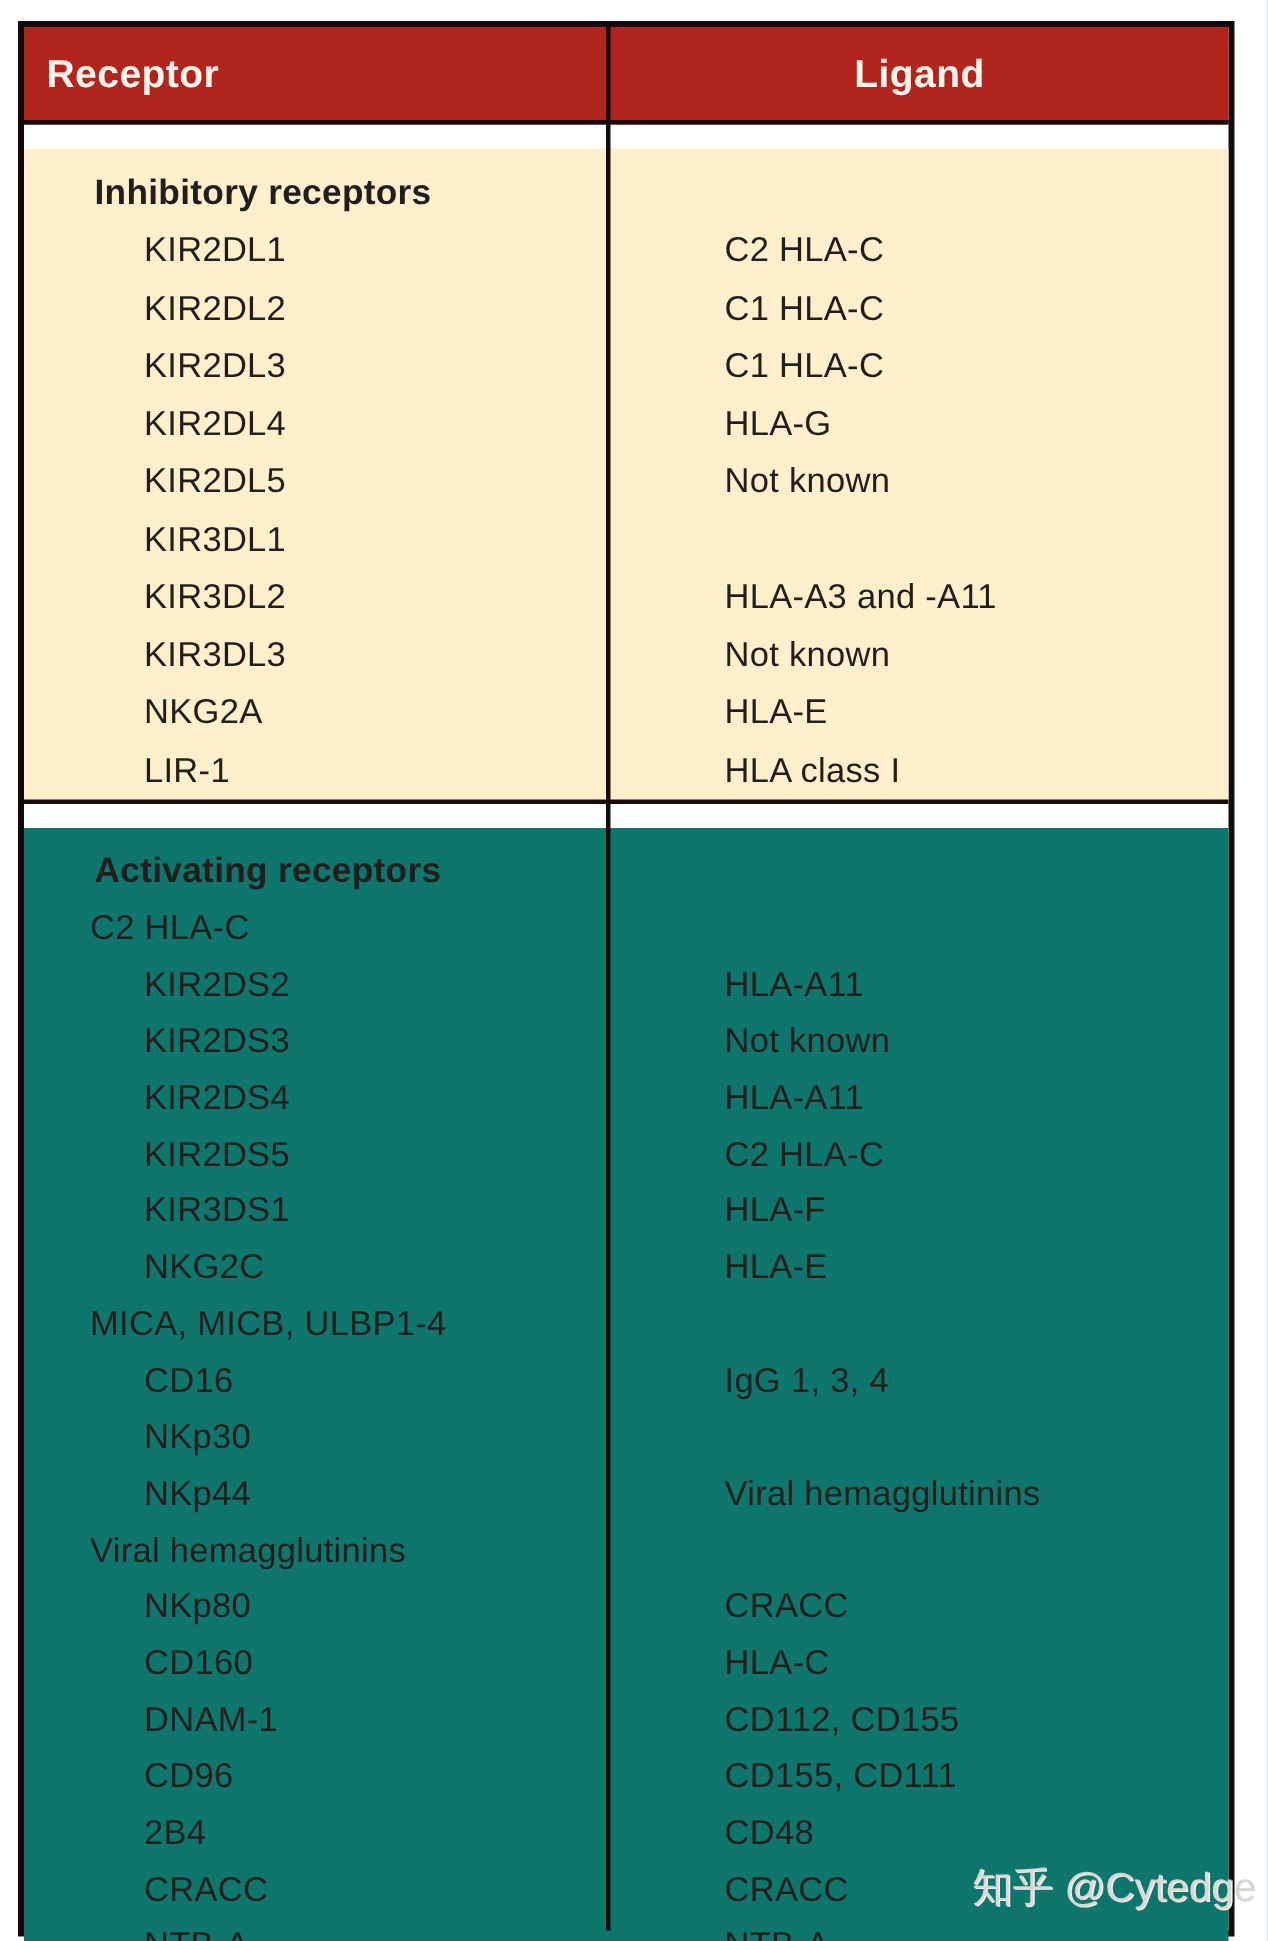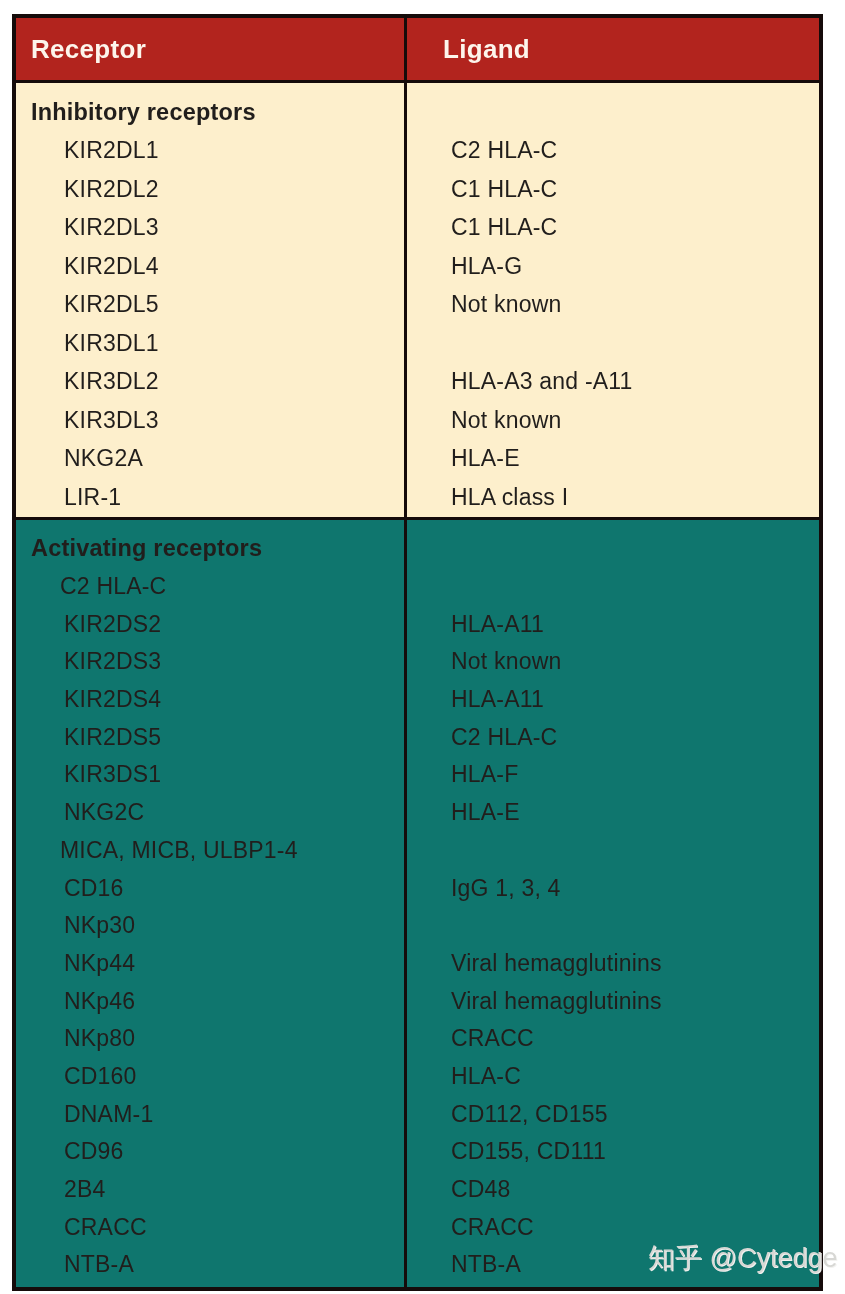--- a/index.html
+++ b/index.html
@@ -19,20 +19,21 @@
     position: absolute;
     left: 12px;
     top: 14px;
     width: 811px;
     height: 1277px;
     box-sizing: border-box;
     border: 4px solid #150b0a;
     background: #ffffff;
     display: flex;
     flex-direction: column;
+    gap: 16px;
   }
   
   .col-divider {
     position: absolute;
     left: 388px;
     top: 0;
     bottom: 0;
     width: 3px;
     background: #150b0a;
     z-index: 5;
@@ -51,22 +52,21 @@
     font-size: 26px;
     letter-spacing: 0.3px;
   }
   .th-receptor {
     width: 391px;
     box-sizing: border-box;
     padding-left: 15px;
   }
   .th-ligand {
     flex: 1;
-    text-align: left;
-    padding-left: 36px;
+    text-align: center;
   }
   .tsection {
     box-sizing: border-box;
     padding-top: 10px;
   }
   .sec-inhibitory {
     flex: 0 0 437px;
     background: #fdefcc;
     border-bottom: 3px solid #150b0a;
   }
@@ -82,20 +82,21 @@
     letter-spacing: 0.2px;
   }
   .sec-inhibitory .trow { height: 38.5px; }
   .sec-activating .trow { height: 37.7px; }
   .cell-receptor {
     width: 391px;
     box-sizing: border-box;
     padding-left: 48px;
     white-space: nowrap;
     overflow: hidden;
+    margin-left: 32px;
   }
   .section-title-row .cell-receptor {
     padding-left: 15px;
     font-weight: bold;
     font-size: 23.5px;
   }
   .cell-ligand {
     flex: 1;
     box-sizing: border-box;
     padding-left: 21px;
@@ -214,21 +215,20 @@
         <div class="cell-ligand">IgG 1, 3, 4</div>
       </div>
       <div class="trow">
         <div class="cell-receptor">NKp30</div>
       </div>
       <div class="trow">
         <div class="cell-receptor">NKp44</div>
         <div class="cell-ligand">Viral hemagglutinins</div>
       </div>
       <div class="trow">
-        <div class="cell-receptor">NKp46</div>
         <div class="cell-ligand">Viral hemagglutinins</div>
       </div>
       <div class="trow">
         <div class="cell-receptor">NKp80</div>
         <div class="cell-ligand">CRACC</div>
       </div>
       <div class="trow">
         <div class="cell-receptor">CD160</div>
         <div class="cell-ligand">HLA-C</div>
       </div>

